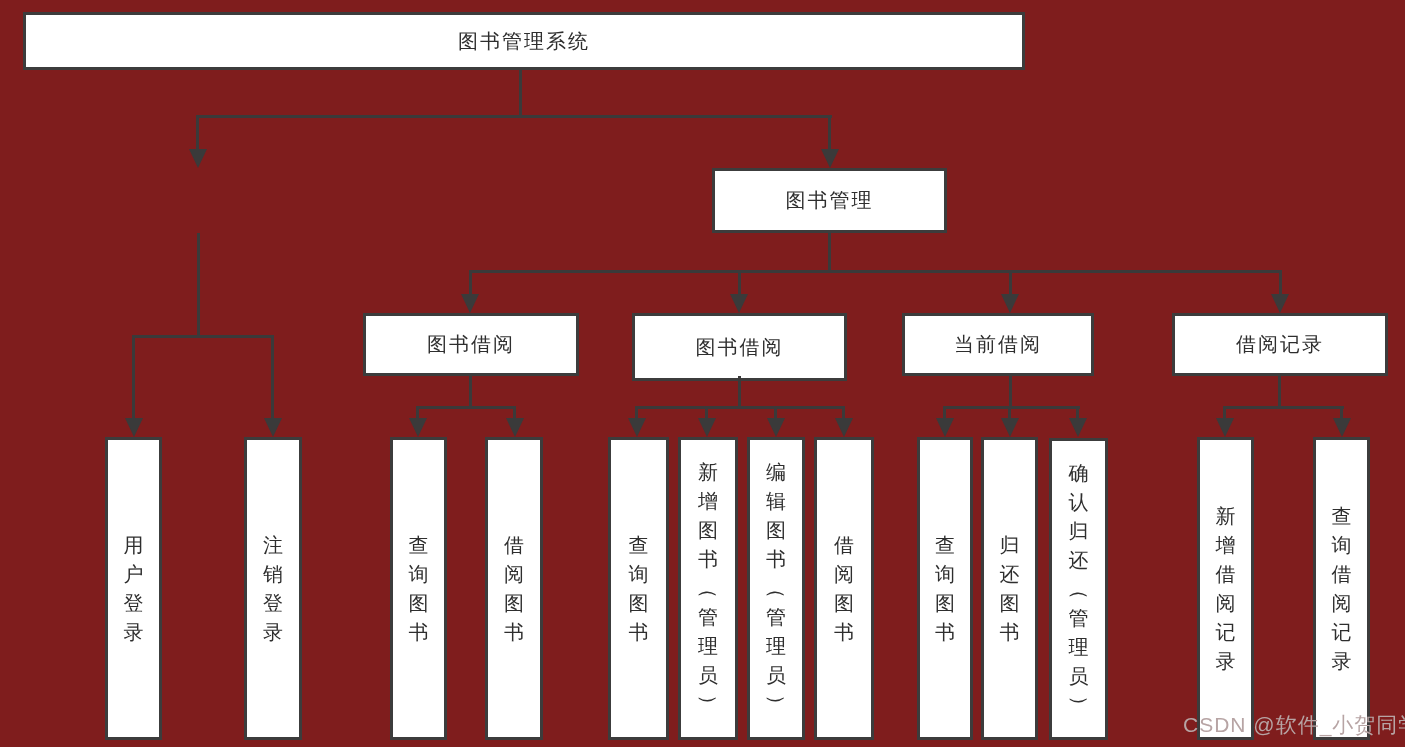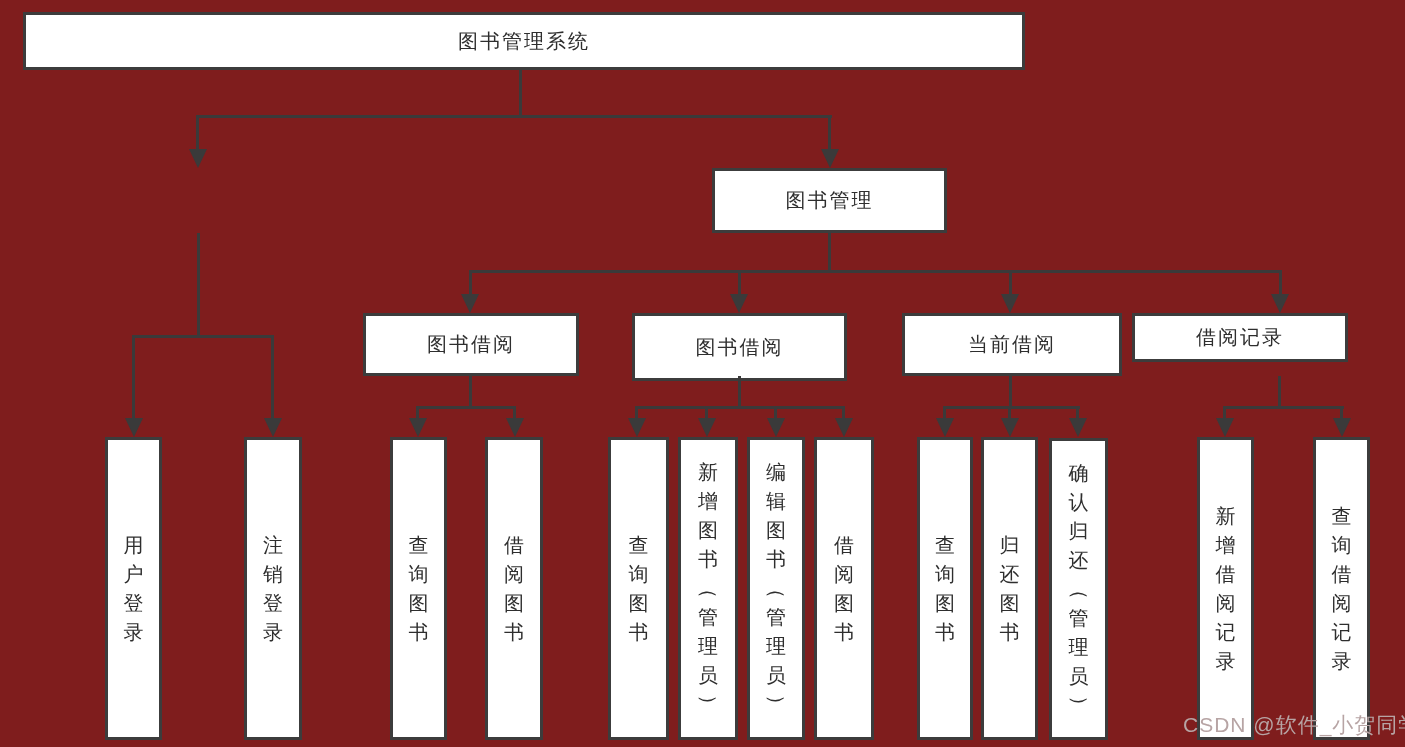--- a/index.html
+++ b/index.html
@@ -56,22 +56,22 @@
   <div class="arr" style="left:461px; top:294px;"></div>
   <div class="vline" style="left:738px; top:270px; width:3px; height:28px;"></div>
   <div class="arr" style="left:730px; top:294px;"></div>
   <div class="vline" style="left:1009px; top:270px; width:3px; height:28px;"></div>
   <div class="arr" style="left:1001px; top:294px;"></div>
   <div class="vline" style="left:1279px; top:270px; width:3px; height:28px;"></div>
   <div class="arr" style="left:1271px; top:294px;"></div>
 
   <div class="box" style="left:363px; top:313px; width:216px; height:63px;">图书借阅</div>
   <div class="box" style="left:632px; top:313px; width:215px; height:68px;">图书借阅</div>
-  <div class="box" style="left:902px; top:313px; width:220px; height:63px;">当前借阅</div>
-  <div class="box" style="left:1132px; top:313px; width:216px; height:49px;">借阅记录</div>
+  <div class="box" style="left:902px; top:313px; width:192px; height:63px;">当前借阅</div>
+  <div class="box" style="left:1172px; top:313px; width:216px; height:63px;">借阅记录</div>
 
   <div class="vline" style="left:469px; top:376px; width:3px; height:33px;"></div>
   <div class="hline" style="left:416px; top:406px; width:100px; height:3px;"></div>
   <div class="vline" style="left:416px; top:406px; width:3px; height:16px;"></div>
   <div class="arr" style="left:409px; top:418px;"></div>
   <div class="vline" style="left:513px; top:406px; width:3px; height:16px;"></div>
   <div class="arr" style="left:506px; top:418px;"></div>
 
   <div class="vline" style="left:738px; top:376px; width:3px; height:33px;"></div>
   <div class="hline" style="left:635px; top:406px; width:210px; height:3px;"></div>

